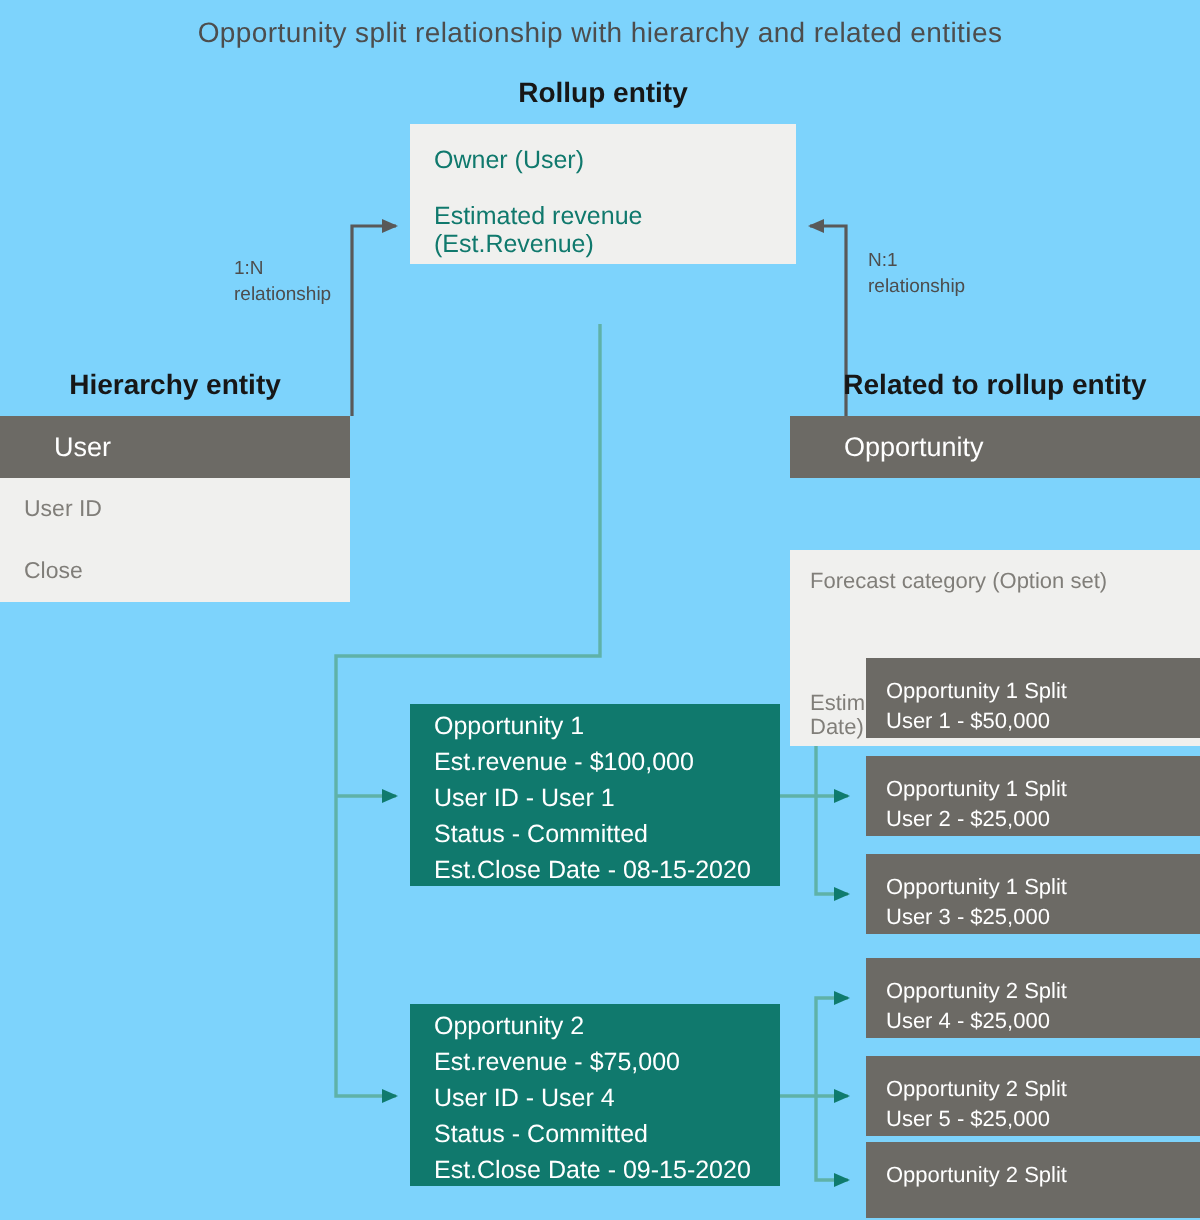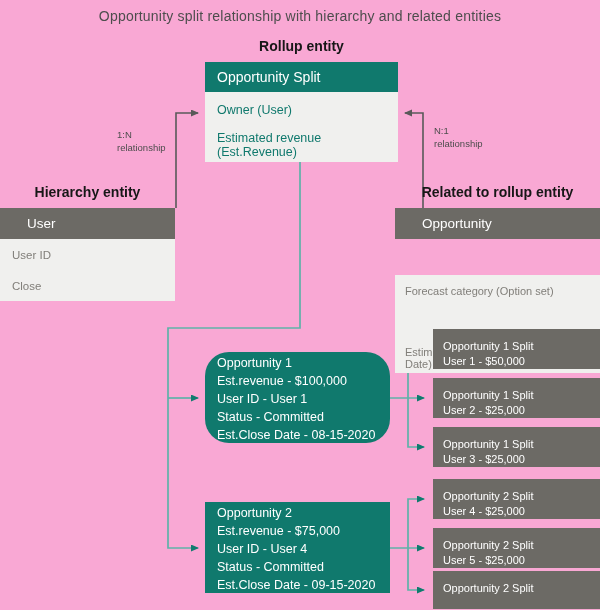--- a/index.html
+++ b/index.html
@@ -1,17 +1,17 @@
 <!DOCTYPE html>
 <html><head>
 <meta charset="utf-8">
 <style>
   html,body{margin:0;padding:0;background:#fff;}
   .canvas{
-    position:relative;width:600px;height:610px;background:#f9a8d4;overflow:hidden;
+    position:relative;width:600px;height:610px;background:#7dd3fc;overflow:hidden;
     font-family:"Liberation Sans",sans-serif;
   }
   .connectors{position:absolute;left:0;top:0;width:600px;height:610px;pointer-events:none;}
   .title{
     position:absolute;left:0;top:8px;width:600px;text-align:center;
     font-size:14px;color:#4d4d4d;letter-spacing:.2px;
   }
   .section-label{position:absolute;font-size:14px;font-weight:bold;color:#171717;text-align:center;}
   .label-rollup{left:205px;top:38px;width:193px;}
   .label-hierarchy{left:0;top:184px;width:175px;}
@@ -42,21 +42,21 @@
     position:absolute;font-size:9.5px;color:#4d4d4d;line-height:13px;
   }
   .rel-left{left:117px;top:128px;}
   .rel-right{left:434px;top:124px;}
 
   .opp-card{
     position:absolute;left:205px;width:185px;height:91px;background:#10796D;
     color:#fff;font-size:12.5px;line-height:18px;padding:2px 12px;box-sizing:border-box;
   }
   .opp-card span{display:block;}
-  .opp-1{top:352px;border-radius:24px;}
+  .opp-1{top:352px;}
   .opp-2{top:502px;}
 
   .split-card{
     position:absolute;left:433px;width:167px;height:40px;background:#6C6A65;
     color:#fff;font-size:11px;line-height:15px;padding:10px 10px;box-sizing:border-box;
   }
   .split-card span{display:block;}
   .split-1{top:329px;}
   .split-2{top:378px;}
   .split-3{top:427px;}
@@ -95,21 +95,20 @@
     <path d="M408,548 L408,590 L424,590" fill="none" stroke="#5FB2A8" stroke-width="1.7" marker-end="url(#arrow-teal)"></path>
   </svg>
 
   <div class="title">Opportunity split relationship with hierarchy and related entities</div>
 
   <div class="section-label label-rollup">Rollup entity</div>
   <div class="section-label label-hierarchy">Hierarchy entity</div>
   <div class="section-label label-related">Related to rollup entity</div>
 
   <div class="entity rollup-entity">
-    <div class="entity-header teal">Opportunity Split</div>
     <div class="entity-body">
       <div class="entity-row teal-text">Owner (User)</div>
       <div class="entity-row teal-text">Estimated revenue (Est.Revenue)</div>
     </div>
   </div>
 
   <div class="rel-label rel-left">
     <span>1:N</span><br>
     <span>relationship</span>
   </div>

